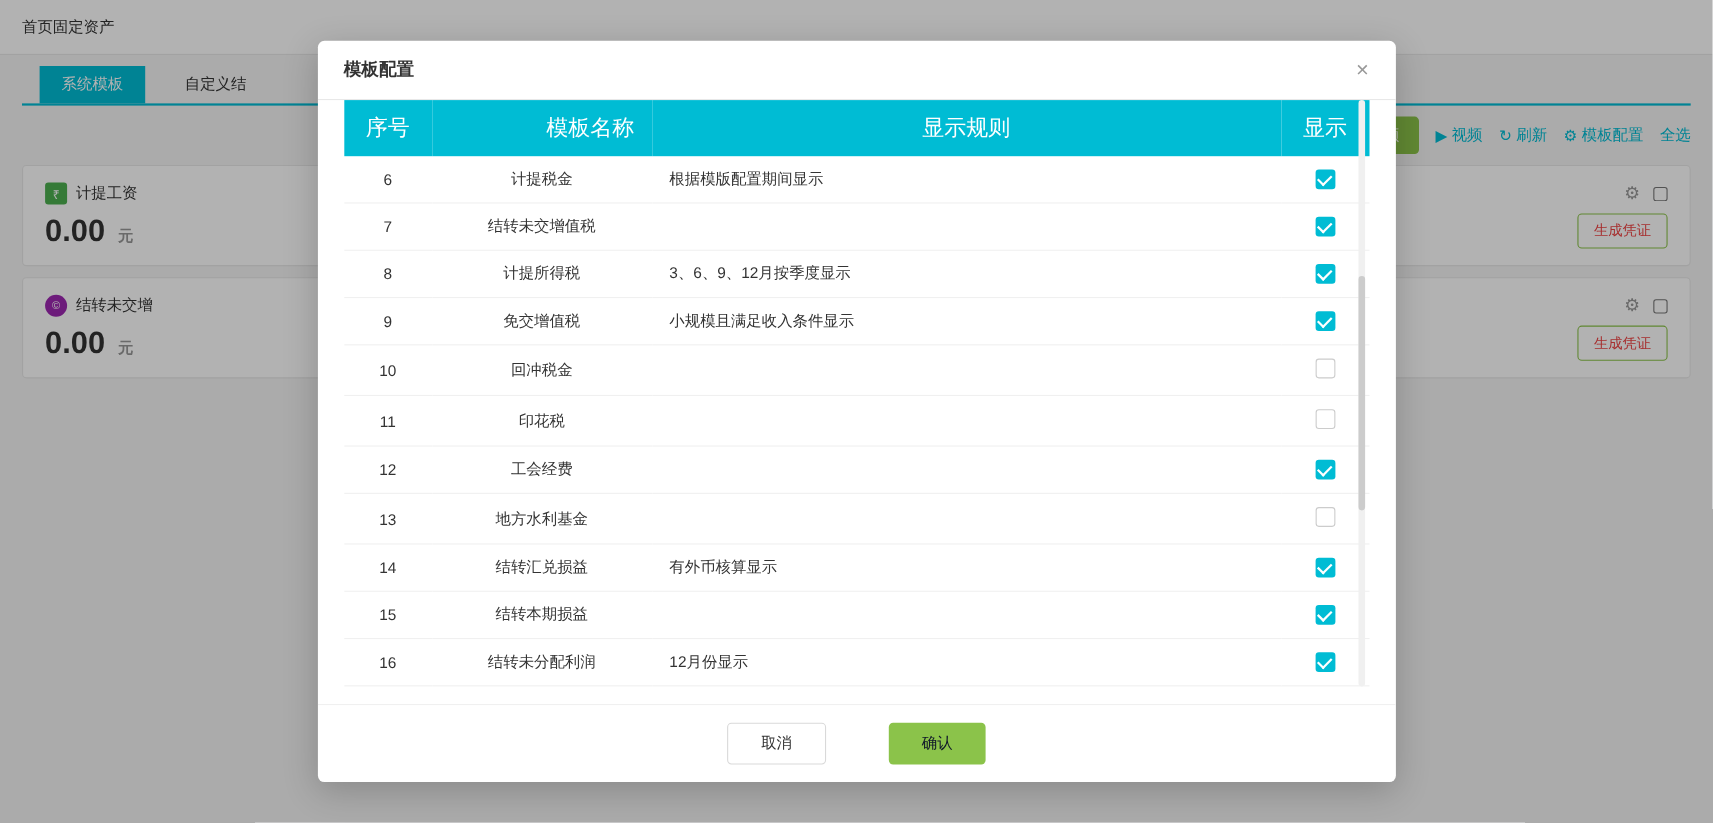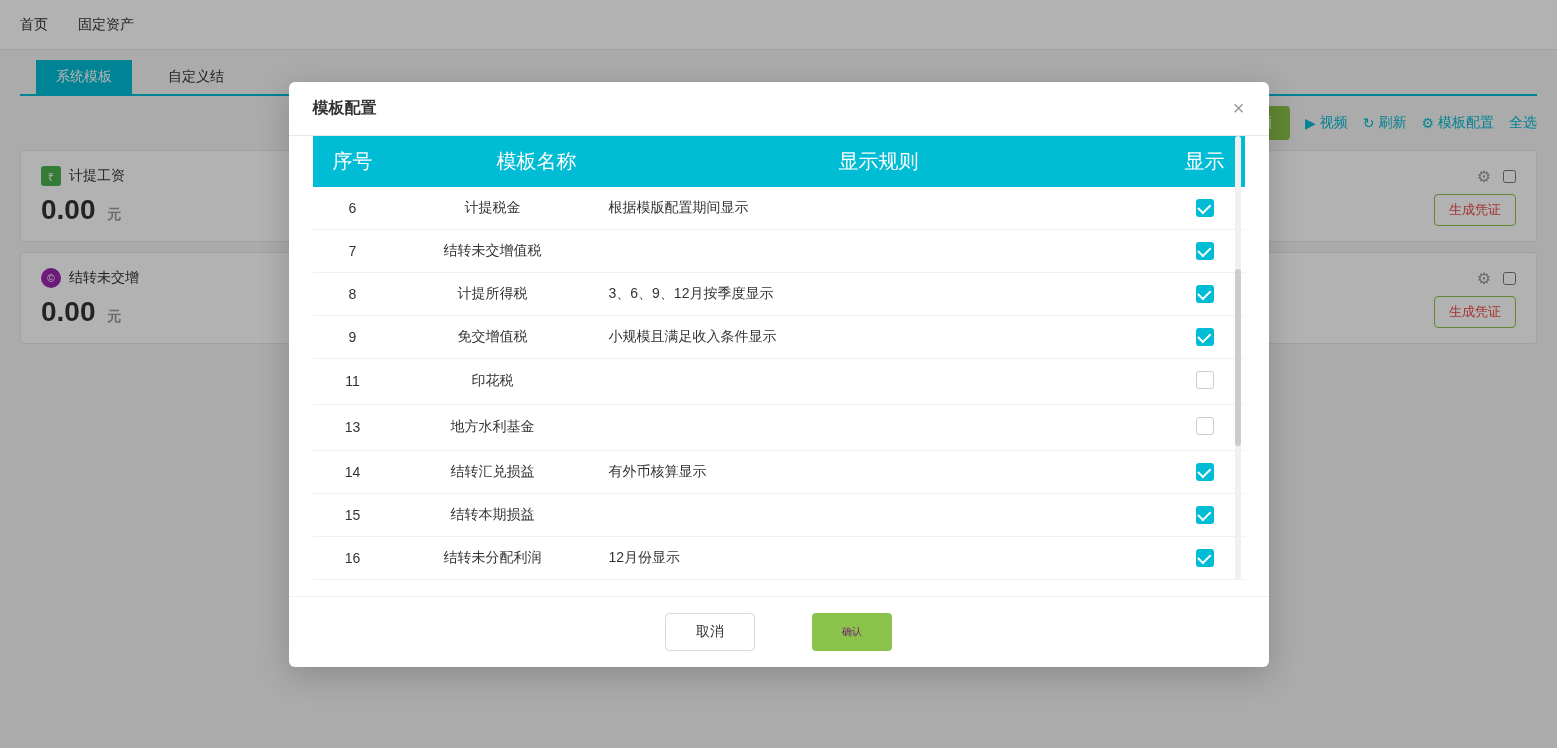--- a/index.html
+++ b/index.html
@@ -21,21 +21,20 @@
       position: absolute;
       top: 0; left: 0;
     }
 
     .bg-nav {
       background: #fff;
       height: 50px;
       display: flex;
       align-items: center;
       padding: 0 20px;
-      gap: 30px;
       border-bottom: 1px solid #e8e8e8;
     }
 
     .bg-nav-item {
       font-size: 14px;
       color: #333;
       cursor: pointer;
     }
 
     .bg-content {
@@ -293,23 +292,23 @@
       color: #333;
       border-radius: 4px;
       font-size: 14px;
       cursor: pointer;
     }
 
     .btn-confirm {
       padding: 9px 30px;
       border: none;
       background: #8bc34a;
-      color: #701a75;
+      color: #0f172a;
       border-radius: 4px;
-      font-size: 10px;
+      font-size: 14px;
       cursor: pointer;
       margin-left: 28px;
     }
 
     .scrollbar-track {
       position: absolute;
       right: 4px;
       top: 0;
       bottom: 0;
       width: 6px;
@@ -467,26 +466,38 @@
                 <td>3、6、9、12月按季度显示</td>
                 <td style="text-align: center;"><div class="checkbox-checked"></div></td>
               </tr>
               <tr>
                 <td>9</td>
                 <td>免交增值税</td>
                 <td>小规模且满足收入条件显示</td>
                 <td style="text-align: center;"><div class="checkbox-checked"></div></td>
               </tr>
               <tr>
+                <td>10</td>
+                <td>回冲税金</td>
+                <td></td>
+                <td style="text-align: center;"><div class="checkbox-unchecked"></div></td>
+              </tr>
+              <tr>
                 <td>11</td>
                 <td>印花税</td>
                 <td></td>
                 <td style="text-align: center;"><div class="checkbox-unchecked"></div></td>
               </tr>
               <tr>
+                <td>12</td>
+                <td>工会经费</td>
+                <td></td>
+                <td style="text-align: center;"><div class="checkbox-checked"></div></td>
+              </tr>
+              <tr>
                 <td>13</td>
                 <td>地方水利基金</td>
                 <td></td>
                 <td style="text-align: center;"><div class="checkbox-unchecked"></div></td>
               </tr>
               <tr>
                 <td>14</td>
                 <td>结转汇兑损益</td>
                 <td>有外币核算显示</td>
                 <td style="text-align: center;"><div class="checkbox-checked"></div></td>

